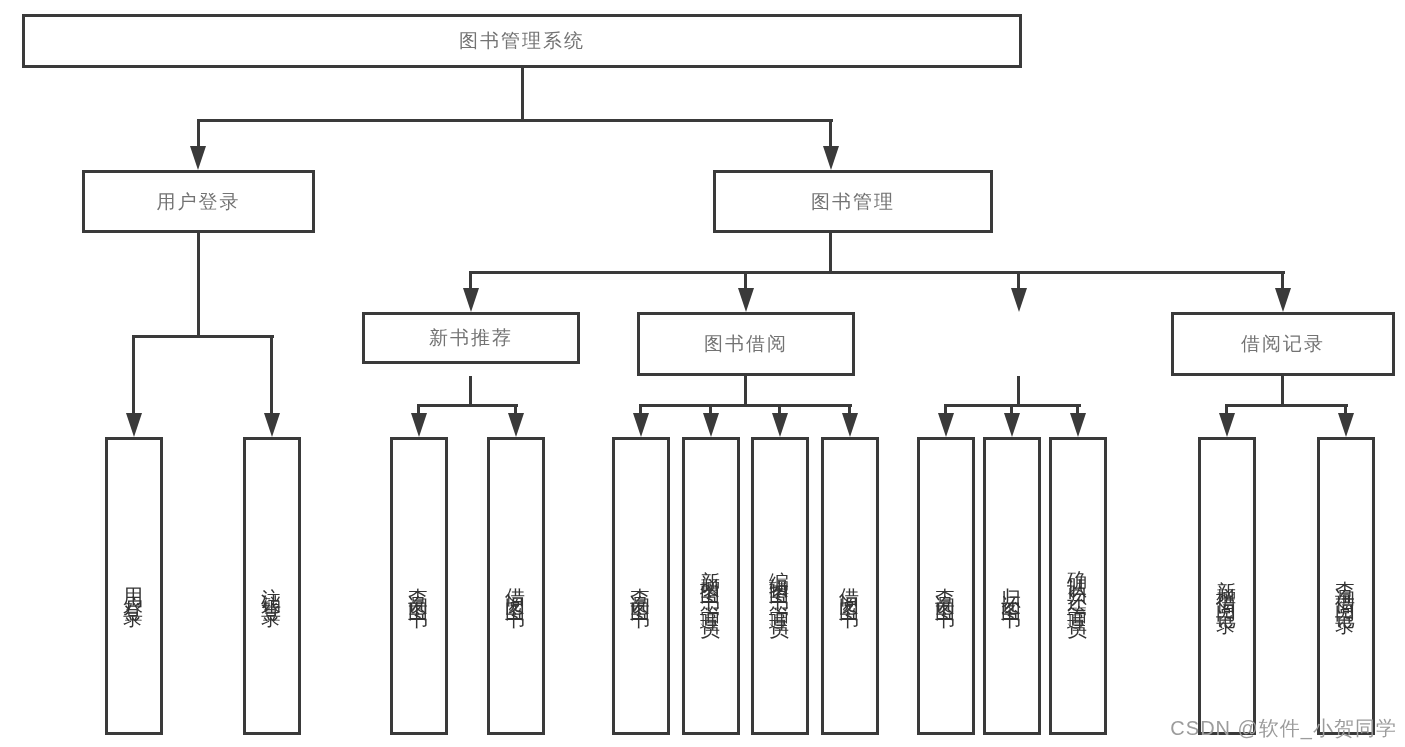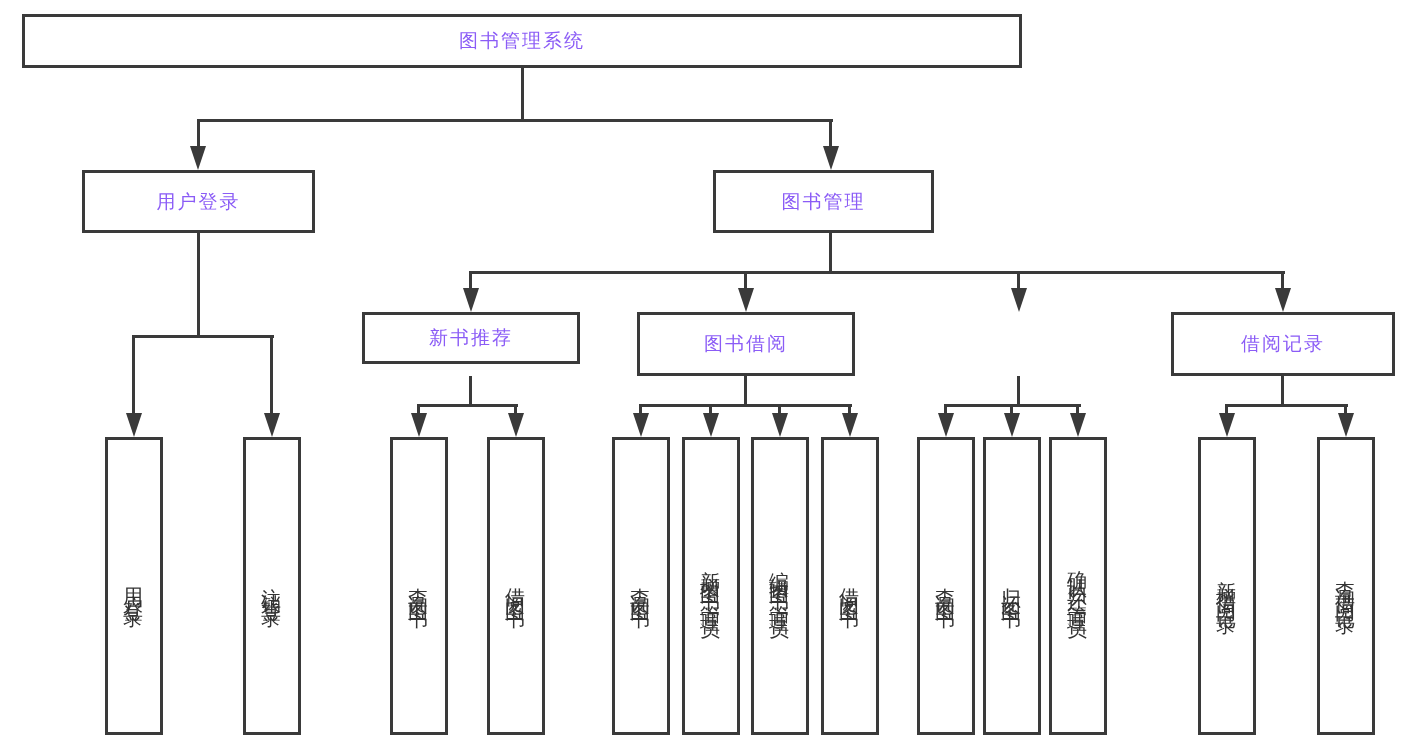--- a/index.html
+++ b/index.html
@@ -1,20 +1,20 @@
 <!DOCTYPE html>
 <html><head>
 <meta charset="utf-8">
 <style>
   html,body{margin:0;padding:0;background:#ffffff;}
   .stage{position:relative;width:1405px;height:747px;background:#ffffff;overflow:hidden;
          font-family:"Liberation Sans","DejaVu Sans",sans-serif;}
   .box{position:absolute;box-sizing:border-box;border:3px solid #3a3a3a;background:#ffffff;
        display:flex;align-items:center;justify-content:center;}
-  .htext{font-size:19px;color:#8b5cf6;letter-spacing:2px;white-space:nowrap;}
+  .htext{font-size:19px;color:#737373;letter-spacing:2px;white-space:nowrap;}
   .vbox{display:flex;align-items:center;justify-content:center;}
   .vtext{writing-mode:vertical-rl;text-orientation:mixed;font-size:20px;color:#333333;
          letter-spacing:7px;white-space:nowrap;}
   .ln{position:absolute;background:#3a3a3a;}
   .tri{position:absolute;width:0;height:0;border-left:8px solid transparent;
        border-right:8px solid transparent;border-top:24px solid #3a3a3a;}
   .watermark{position:absolute;right:8px;bottom:5px;font-size:20px;color:#9c9c9c;
              letter-spacing:1px;white-space:nowrap;}
 </style>
 </head>
@@ -29,21 +29,21 @@
   <div class="ln" style="left:521px;top:68px;width:3px;height:52px;"></div>
   <div class="ln" style="left:197px;top:119px;width:636px;height:3px;"></div>
   <div class="ln" style="left:197px;top:119px;width:3px;height:30px;"></div>
   <div class="tri" style="left:190px;top:146px;"></div>
   <div class="ln" style="left:829px;top:119px;width:3px;height:30px;"></div>
   <div class="tri" style="left:823px;top:146px;"></div>
 
   <div class="box" style="left:82px;top:170px;width:233px;height:63px;">
     <span class="htext">用户登录</span>
   </div>
-  <div class="box" style="left:713px;top:170px;width:221px;height:63px;">
+  <div class="box" style="left:713px;top:170px;width:280px;height:63px;">
     <span class="htext">图书管理</span>
   </div>
 
   <div class="ln" style="left:197px;top:233px;width:3px;height:103px;"></div>
   <div class="ln" style="left:132px;top:335px;width:142px;height:3px;"></div>
   <div class="ln" style="left:132px;top:335px;width:3px;height:78px;"></div>
   <div class="tri" style="left:126px;top:413px;"></div>
   <div class="ln" style="left:270px;top:335px;width:3px;height:78px;"></div>
   <div class="tri" style="left:264px;top:413px;"></div>
 
@@ -139,14 +139,15 @@
     <span class="vtext">确认归还（管理员）</span>
   </div>
 
   <div class="box vbox" style="left:1198px;top:437px;width:58px;height:298px;">
     <span class="vtext">新增借阅记录</span>
   </div>
   <div class="box vbox" style="left:1317px;top:437px;width:58px;height:298px;">
     <span class="vtext">查询借阅记录</span>
   </div>
 
+  <div class="watermark">CSDN @软件_小贺同学</div>
 
 </div>
 
 </body></html>

